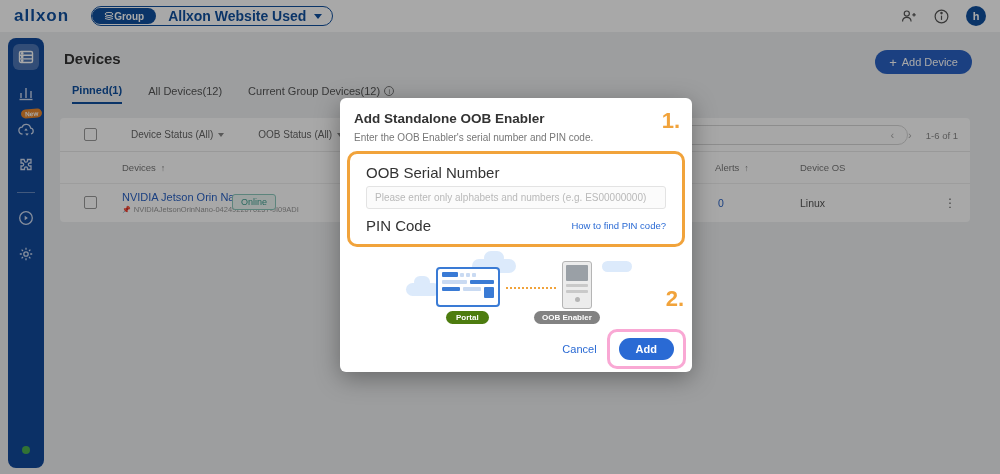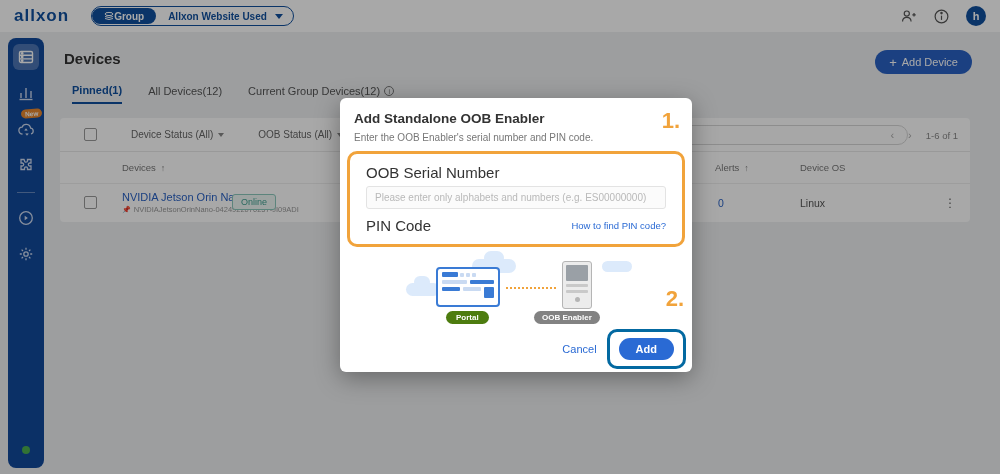--- a/index.html
+++ b/index.html
@@ -4,21 +4,21 @@
 <style>
   * { margin:0; padding:0; box-sizing:border-box; }
   body { background:#555; font-family:"Liberation Sans", sans-serif; }
   .screen { position:relative; width:1000px; height:474px; background:#eef0f2; overflow:hidden; margin:0 auto; }
 
   
   .header { position:absolute; top:0; left:0; right:0; height:32px; background:#ffffff; display:flex; align-items:center; padding:0 14px; z-index:1; }
   .logo { font-size:17px; font-weight:800; color:#10509f; letter-spacing:1px; margin-right:22px; }
   .group-pill { display:flex; align-items:center; border:1.5px solid #10509f; border-radius:12px; height:20px; overflow:hidden; }
   .group-btn { display:flex; align-items:center; background:#10509f; color:#fff; font-size:10px; font-weight:bold; height:16px; padding:0 12px; border-radius:12px; }
-  .group-name { font-size:10px; font-weight:bold; color:#10509f; padding:0 8px 0 12px; }
+  .group-name { font-size:14px; font-weight:bold; color:#10509f; padding:0 8px 0 12px; }
   .group-caret { width:0; height:0; border-left:4px solid transparent; border-right:4px solid transparent; border-top:5px solid #10509f; margin-right:10px; }
   .header-right { margin-left:auto; display:flex; align-items:center; gap:16px; }
   .hicon { width:17px; height:17px; color:#555; }
   .avatar { width:20px; height:20px; border-radius:50%; background:#10509f; color:#fff; font-size:11px; font-weight:bold; display:flex; align-items:center; justify-content:center; }
 
   
   .sidebar { position:absolute; left:8px; top:38px; width:36px; height:430px; background:#11499c; border-radius:8px; z-index:1; display:flex; flex-direction:column; align-items:center; padding-top:6px; }
   .side-tile { width:26px; height:26px; border-radius:6px; display:flex; align-items:center; justify-content:center; margin-bottom:10px; color:#cdd9ee; position:relative; }
   .side-tile.active { background:rgba(255,255,255,0.25); color:#ffffff; }
   .side-divider { width:18px; height:1px; background:rgba(255,255,255,0.35); margin:4px 0 12px; }
@@ -96,21 +96,21 @@
   .enabler-graphic { position:absolute; left:208px; top:4px; width:30px; height:48px; background:#ececec; border:1px solid #b5b5b5; border-radius:3px; padding:3px; }
   .eg-screen { width:100%; height:16px; background:#9aa0a6; border-radius:1px; }
   .eg-line { width:100%; height:3px; background:#c9c9c9; margin-top:3px; border-radius:1px; }
   .eg-dot { width:5px; height:5px; background:#b5b5b5; border-radius:50%; margin:4px auto 0; }
   .il-label { position:absolute; color:#fff; font-size:8px; font-weight:bold; padding:2px 10px; border-radius:8px; white-space:nowrap; }
   .il-portal { left:92px; top:54px; background:#4d7c0f; }
   .il-enabler { left:180px; top:54px; background:#828282; padding:2px 8px; }
 
   .modal-footer { display:flex; align-items:center; justify-content:flex-end; margin-top:4px; }
   .cancel-link { font-size:11px; color:#2a6ad4; cursor:pointer; margin-right:10px; }
-  .hl-box2 { border:3px solid #0369a1; border-radius:10px; padding:6px 9px; margin-right:-8px; }
+  .hl-box2 { border:3px solid #f9a8d4; border-radius:10px; padding:6px 9px; margin-right:-8px; }
   .add-btn { background:#2a6ad4; color:#fff; font-size:11px; font-weight:bold; border:none; border-radius:12px; padding:5px 17px; cursor:pointer; font-family:"Liberation Sans", sans-serif; }
 
   svg { display:block; }
 </style>
 </head>
 <body>
 
 <div class="screen">
 
   <div class="header">

